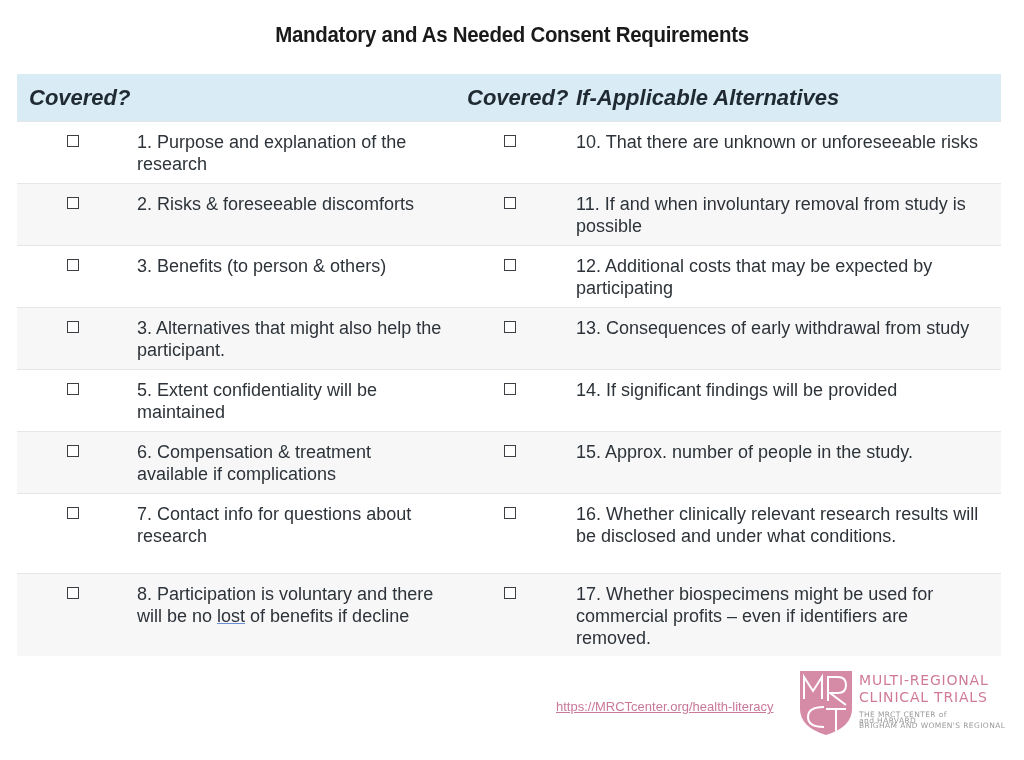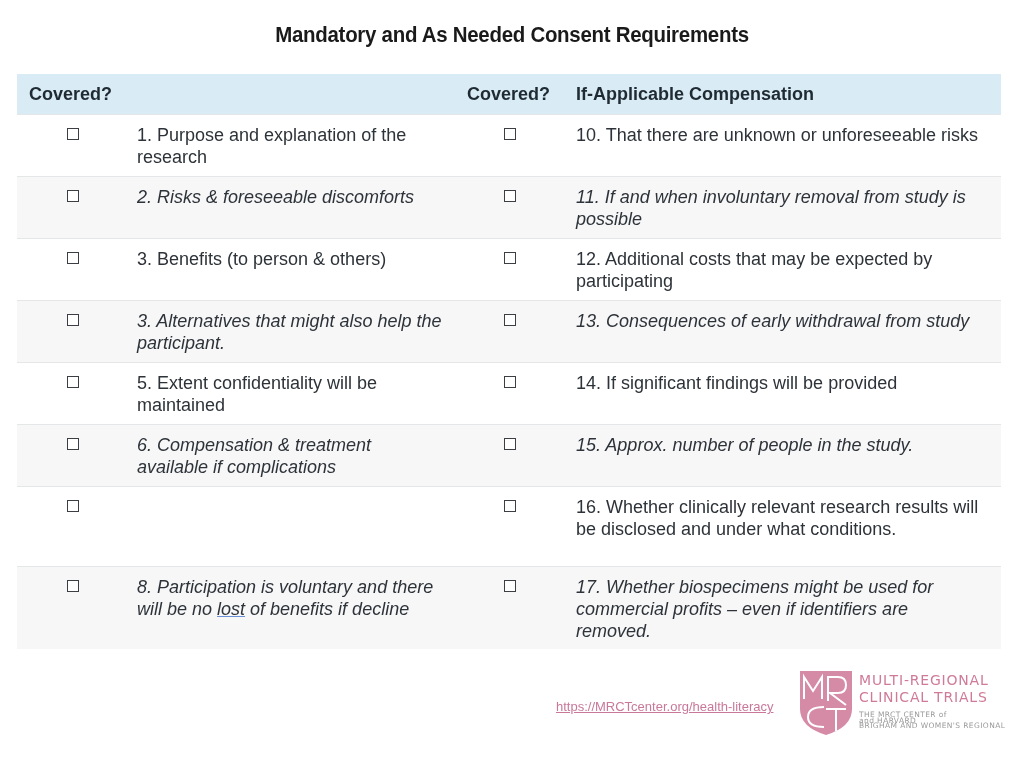--- a/index.html
+++ b/index.html
@@ -28,37 +28,38 @@
       letter-spacing: -0.3px;
       transform: scaleX(0.93);
     }
     .table {
       position: absolute;
       left: 17px;
       top: 74px;
       width: 984px;
     }
     .header-row {
-      height: 40px;
+      height: 47px;
       background: #d9ebf5;
       display: flex;
       align-items: center;
       font-weight: bold;
-      font-size: 18px;
+      font-size: 22px;
       color: #1f2a33;
+      font-style: italic;
     }
     .hcell { position: absolute; }
     .row {
       position: relative;
       border-top: 1px solid #e4e6e8;
       font-size: 18px;
       line-height: 22px;
       color: #2d3339;
     }
-    .row.alt { background: #f7f7f8; font-style: italic; }
+    .row.alt { background: #f7f7f8; }
     .cell {
       position: absolute;
       top: 9px;
     }
     .chk {
       position: absolute;
       top: 13px;
       width: 12px;
       height: 12px;
       border: 1.5px solid #3b3f44;
@@ -110,21 +111,21 @@
   </style>
 </head>
 <body>
 
 <div class="page-title">Mandatory and As Needed Consent Requirements</div>
 
 <div class="table">
   <div class="header-row" style="position:relative;">
     <span class="hcell hdr-chk-l">Covered?</span>
     <span class="hcell hdr-chk-r">Covered?</span>
-    <span class="hcell hdr-txt-r">If-Applicable Compensation</span>
+    <span class="hcell hdr-txt-r">If-Applicable Alternatives</span>
   </div>
 
   <div class="row" style="height:61px;">
     <span class="chk col-chk-l"></span>
     <span class="cell col-txt-l">1. Purpose and explanation of the research</span>
     <span class="chk col-chk-r"></span>
     <span class="cell col-txt-r">10. That there are unknown or unforeseeable risks</span>
   </div>
 
   <div class="row alt" style="height:61px;">
@@ -157,20 +158,21 @@
 
   <div class="row alt" style="height:61px;">
     <span class="chk col-chk-l"></span>
     <span class="cell col-txt-l">6. Compensation &amp; treatment available if complications</span>
     <span class="chk col-chk-r"></span>
     <span class="cell col-txt-r">15. Approx. number of people in the study.</span>
   </div>
 
   <div class="row" style="height:79px;">
     <span class="chk col-chk-l"></span>
+    <span class="cell col-txt-l">7. Contact info for questions about research</span>
     <span class="chk col-chk-r"></span>
     <span class="cell col-txt-r">16. Whether clinically relevant research results will be disclosed and under what conditions.</span>
   </div>
 
   <div class="row alt" style="height:82px;">
     <span class="chk col-chk-l"></span>
     <span class="cell col-txt-l"><span>8. Participation is voluntary and there will be no </span><span class="spell">lost</span><span> of benefits if decline</span></span>
     <span class="chk col-chk-r"></span>
     <span class="cell col-txt-r">17. Whether biospecimens might be used for commercial profits – even if identifiers are removed.</span>
   </div>

